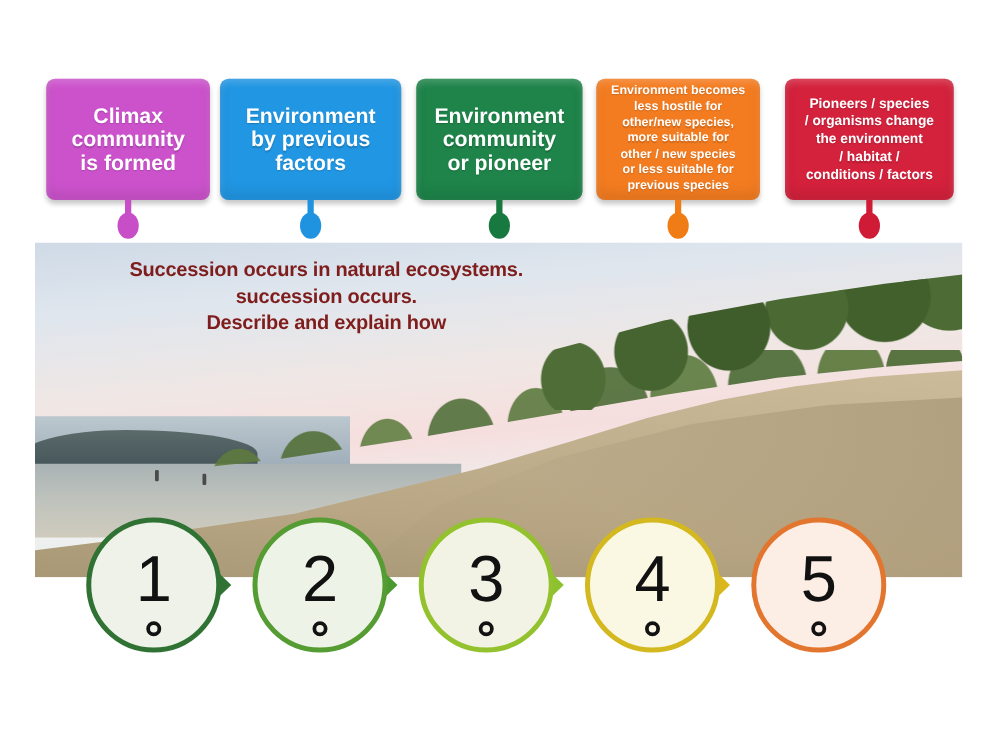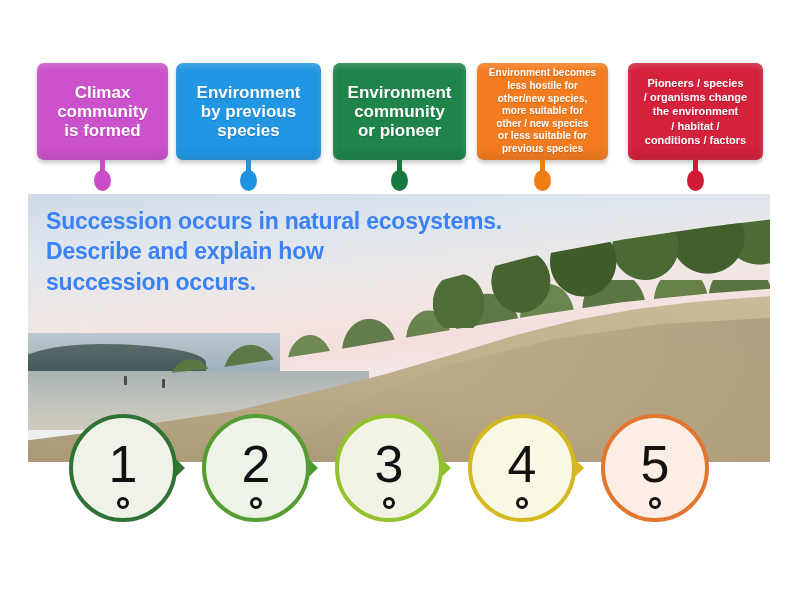--- a/index.html
+++ b/index.html
@@ -102,23 +102,24 @@
       radial-gradient(ellipse 9% 38% at 76% 34%, #4b6a33 0 70%, transparent 72%),
       radial-gradient(ellipse 10% 42% at 88% 26%, #42602c 0 70%, transparent 72%),
       radial-gradient(ellipse 10% 40% at 98% 20%, #4d6c35 0 70%, transparent 72%);
     clip-path: polygon(0% 100%, 18% 82%, 36% 62%, 54% 42%, 72% 28%, 88% 18%, 100% 12%, 100% 100%);
   }
   .figure { position: absolute; width: 3px; height: 9px; background: #4a4a48; border-radius: 1px; }
 
   
   #question {
     position: absolute; left: 46px; top: 206px; width: 430px;
-    color: #3b82f6;
-    font-size: 23px; font-weight: bold; line-height: 1.32;
+    color: #7f1d1d;
+    font-size: 16px; font-weight: bold; line-height: 1.32;
     letter-spacing: -0.2px;
+    text-align: center;
   }
   #question div { white-space: nowrap; }
 
   
   .slot { position: absolute; width: 108px; height: 108px; }
   .slot .disc {
     position: absolute; inset: 0;
     border-radius: 50%;
     border: 4px solid #2f7233;
     background: #eef2e8;
@@ -156,39 +157,39 @@
     <div class="dune"></div>
     <div class="dune-shadow"></div>
     <div class="marram"></div>
     <div class="scrub"></div>
     <div class="figure" style="left:13%; top:68%;"></div>
     <div class="figure" style="left:18%; top:69%;"></div>
   </div>
 
   <div id="question">
     <div>Succession occurs in natural ecosystems.</div>
+    <div>succession occurs.</div>
     <div>Describe and explain how</div>
-    <div>succession occurs.</div>
   </div>
 
   <div class="card" style="left:37px; top:63px; width:131px; height:97px; background:#cc52cc; color:#c74ec7; font-size:17px;">
     <span class="card-text" style="color:#fff;">
       <span>Climax</span><br>
       <span>community</span><br>
       <span>is formed</span>
     </span>
     <span class="pin-stem" style="height:12px;"></span>
     <span class="pin-head" style="top:107px;"></span>
   </div>
 
   <div class="card" style="left:176px; top:63px; width:145px; height:97px; background:#2196e3; color:#1f93e0; font-size:17px;">
     <span class="card-text" style="color:#fff;">
       <span>Environment</span><br>
       <span>by previous</span><br>
-      <span>species</span>
+      <span>factors</span>
     </span>
     <span class="pin-stem" style="height:12px;"></span>
     <span class="pin-head" style="top:107px;"></span>
   </div>
 
   <div class="card" style="left:333px; top:63px; width:133px; height:97px; background:#1e8449; color:#17793f; font-size:17px;">
     <span class="card-text" style="color:#fff;">
       <span>Environment</span><br>
       <span>community</span><br>
       <span>or pioneer</span>

